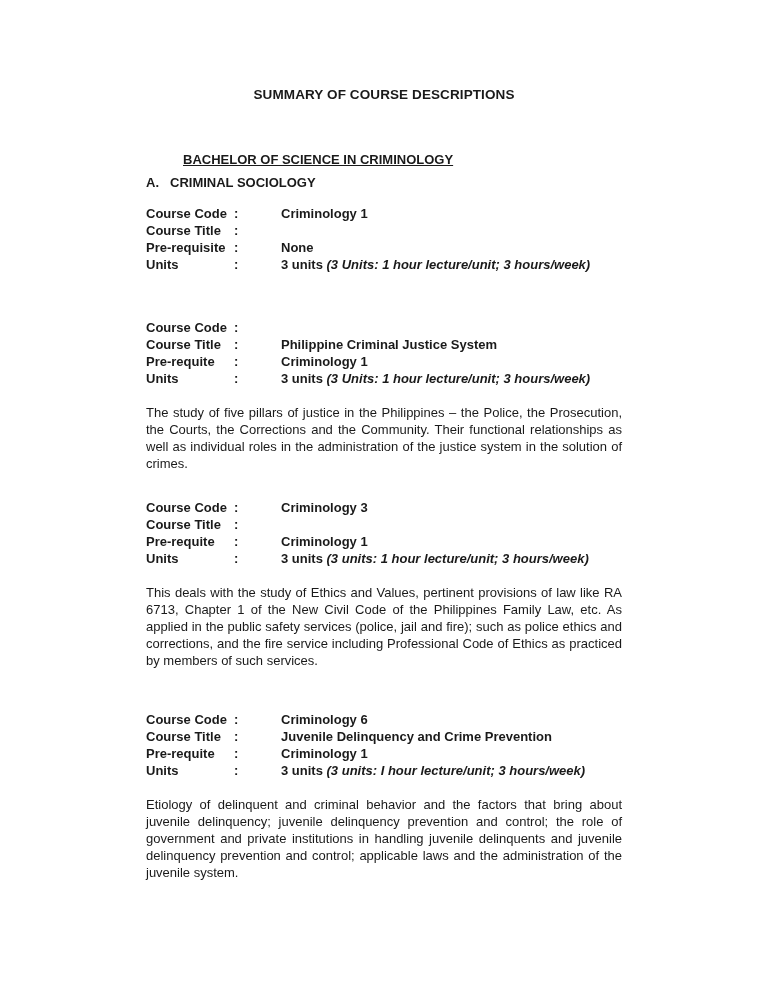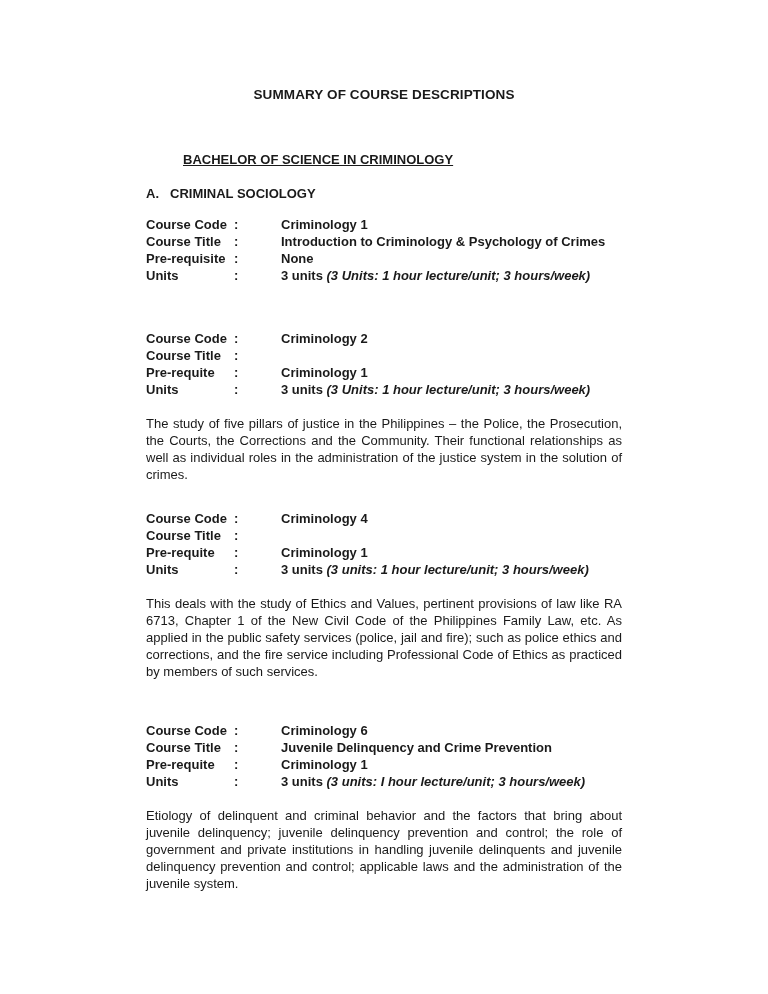--- a/index.html
+++ b/index.html
@@ -21,21 +21,21 @@
   .doc-title {
     text-align: center;
     font-size: 13.5px;
     font-weight: bold;
     letter-spacing: 0.1px;
     margin-bottom: 48px;
   }
   .program {
     font-weight: bold;
     text-decoration: underline;
-    margin-bottom: 17px;
+    margin-bottom: 6px;
     padding-left: 37px;
   }
   .section-heading {
     font-weight: bold;
     display: flex;
     gap: 11px;
     margin-bottom: 14px;
   }
   .course { margin-top: 11px; }
   .crow {
@@ -74,62 +74,61 @@
 
   <section class="course mb-46">
     <div class="crow">
       <span class="clabel">Course Code</span>
       <span class="colon">:</span>
       <span class="cvalue">Criminology 1</span>
     </div>
     <div class="crow">
       <span class="clabel">Course Title</span>
       <span class="colon">:</span>
-      <span class="cvalue">Introduction to Criminology &amp; Psychology of Crimes</span>
     </div>
     <div class="crow">
       <span class="clabel">Pre-requisite</span>
       <span class="colon">:</span>
       <span class="cvalue">None</span>
     </div>
     <div class="crow">
       <span class="clabel">Units</span>
       <span class="colon">:</span>
       <span class="cvalue"><b>3 units</b> <span class="note">(3 Units: 1 hour lecture/unit; 3 hours/week)</span></span>
     </div>
   </section>
 
   <section class="course mb-27">
     <div class="crow">
       <span class="clabel">Course Code</span>
       <span class="colon">:</span>
-      <span class="cvalue">Criminology 2</span>
     </div>
     <div class="crow">
       <span class="clabel">Course Title</span>
       <span class="colon">:</span>
+      <span class="cvalue">Philippine Criminal Justice System</span>
     </div>
     <div class="crow">
       <span class="clabel">Pre-requite</span>
       <span class="colon">:</span>
       <span class="cvalue">Criminology 1</span>
     </div>
     <div class="crow">
       <span class="clabel">Units</span>
       <span class="colon">:</span>
       <span class="cvalue"><b>3 units</b> <span class="note">(3 Units: 1 hour lecture/unit; 3 hours/week)</span></span>
     </div>
     <p class="desc">The study of five pillars of justice in the Philippines – the Police, the Prosecution, the Courts, the Corrections and the Community. Their functional relationships as well as individual roles in the administration of the justice system in the solution of crimes.</p>
   </section>
 
   <section class="course mb-42">
     <div class="crow">
       <span class="clabel">Course Code</span>
       <span class="colon">:</span>
-      <span class="cvalue">Criminology 4</span>
+      <span class="cvalue">Criminology 3</span>
     </div>
     <div class="crow">
       <span class="clabel">Course Title</span>
       <span class="colon">:</span>
     </div>
     <div class="crow">
       <span class="clabel">Pre-requite</span>
       <span class="colon">:</span>
       <span class="cvalue">Criminology 1</span>
     </div>

